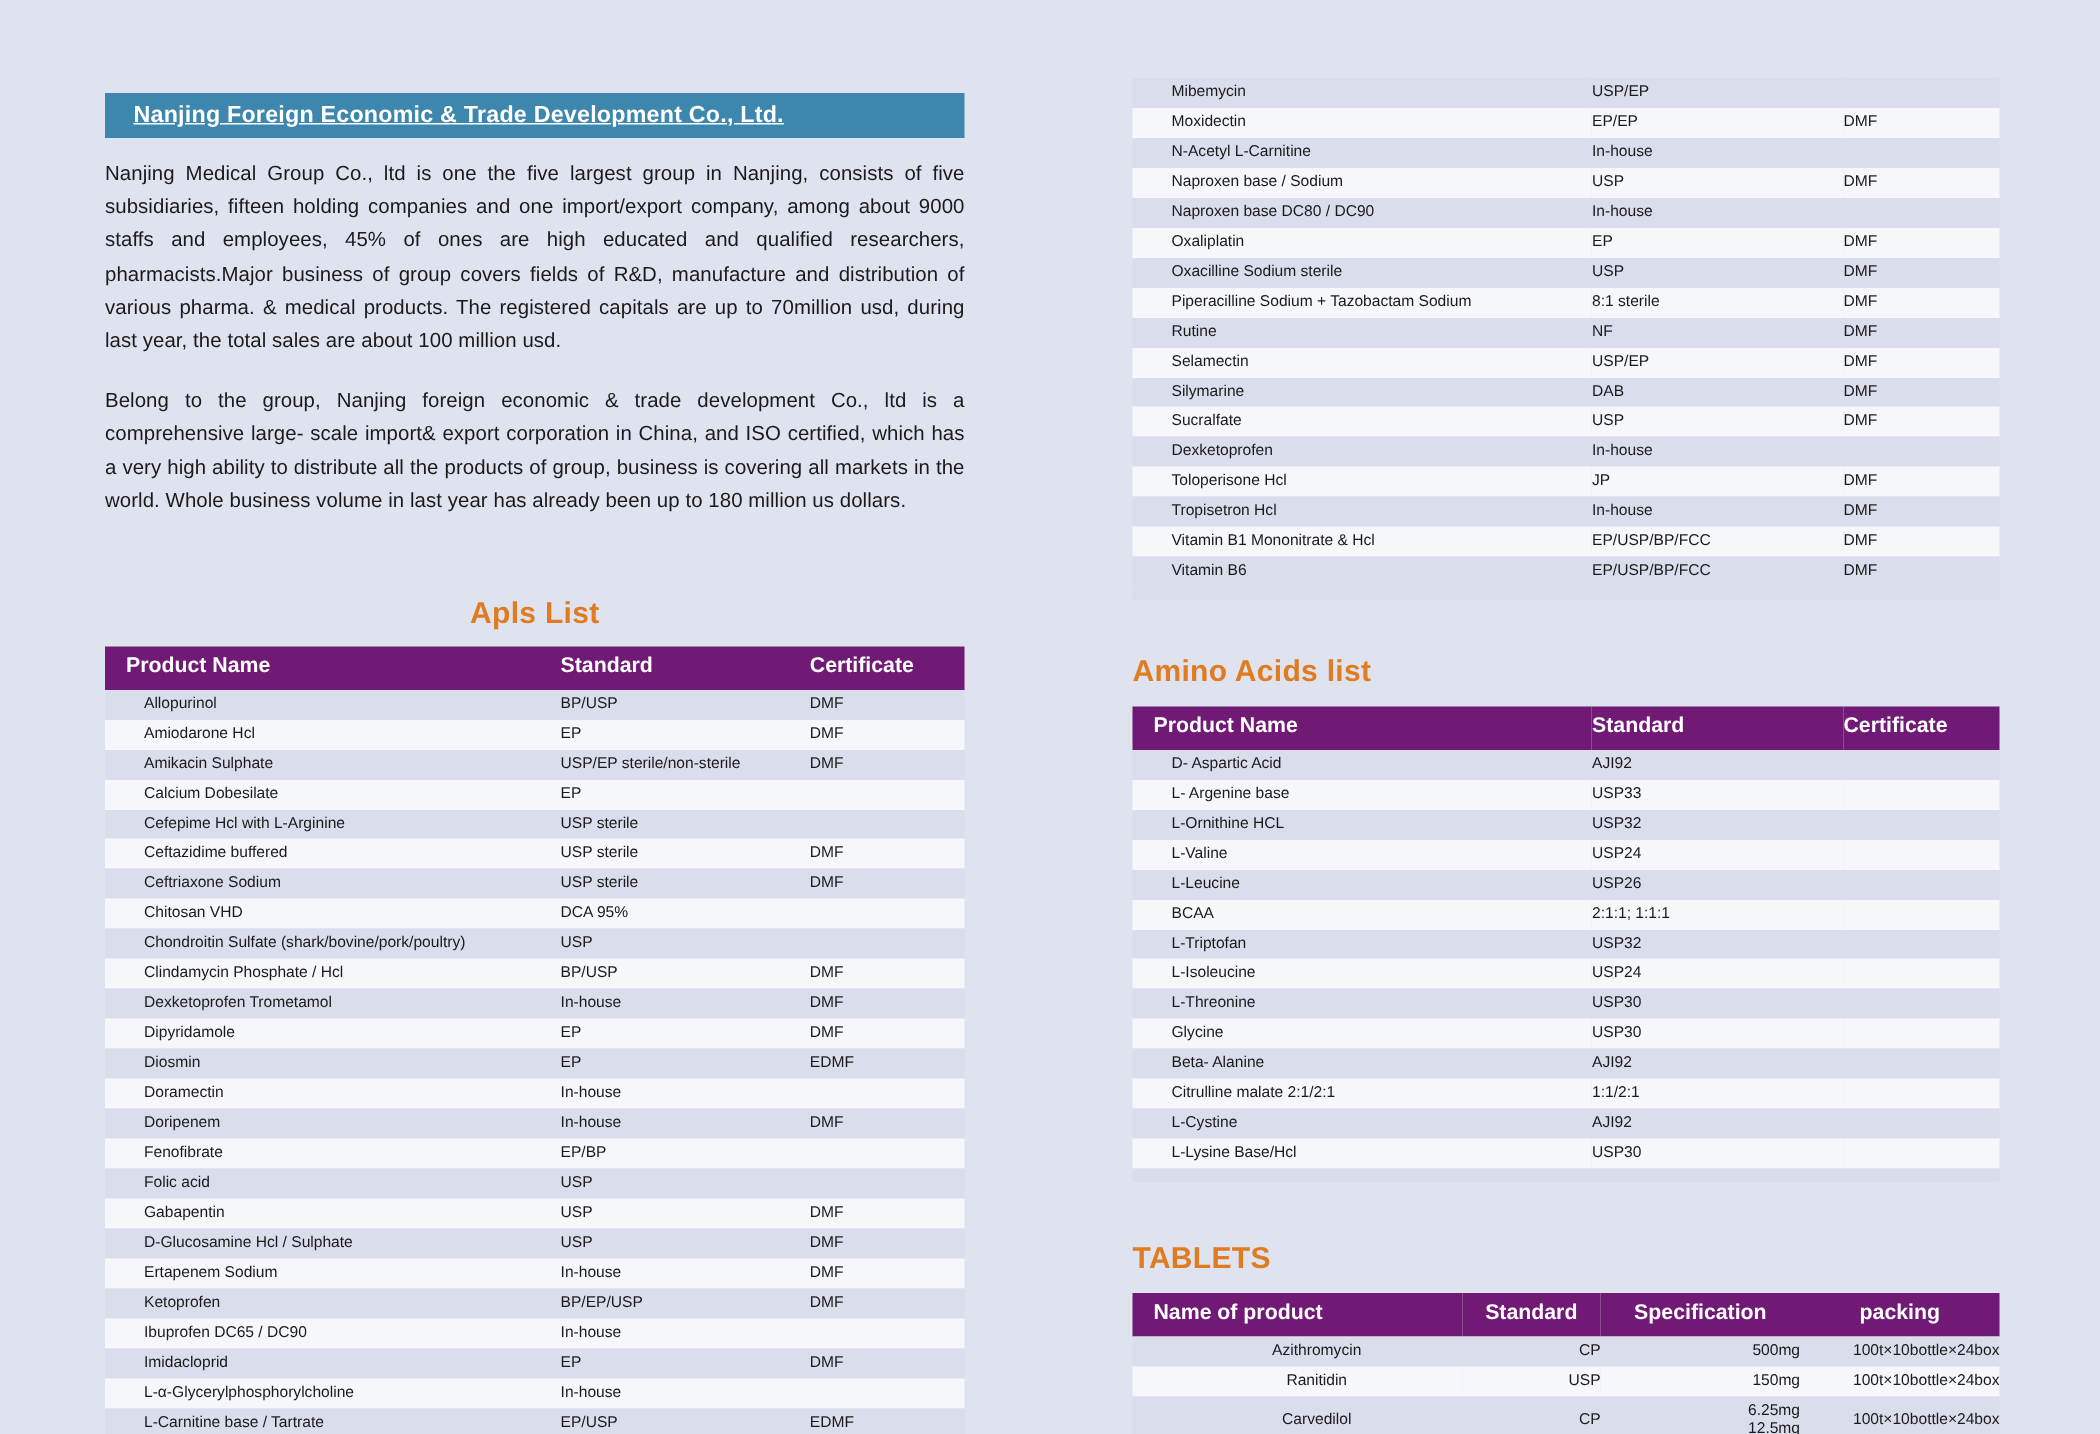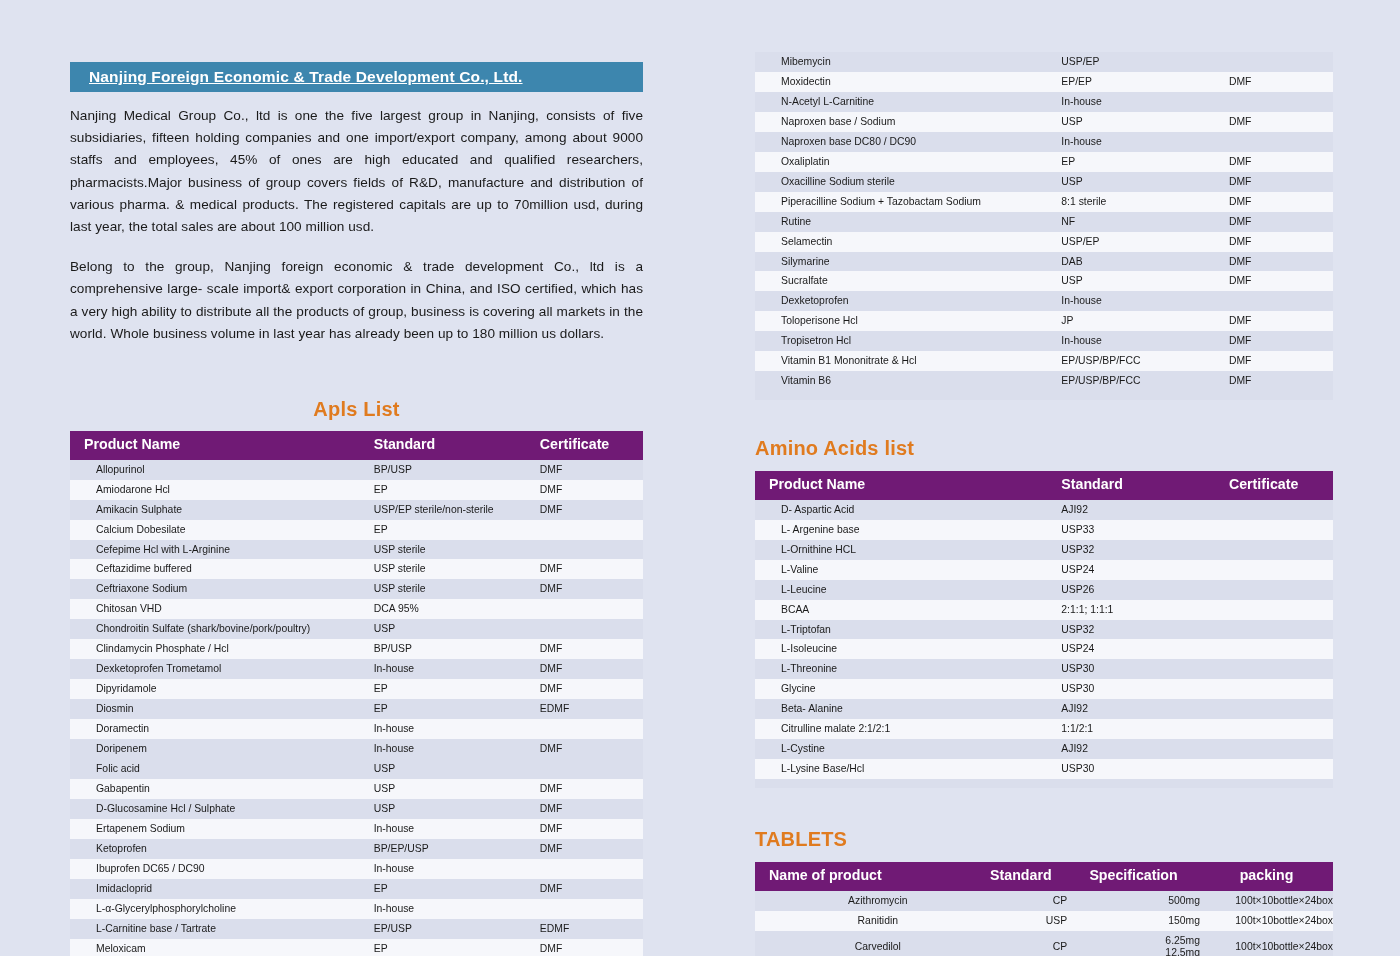--- a/index.html
+++ b/index.html
@@ -218,20 +218,25 @@
           </tr>
           <tr class="even">
             <td class="c-name">Doramectin</td>
             <td>In-house</td>
             <td></td>
           </tr>
           <tr class="odd">
             <td class="c-name">Doripenem</td>
             <td>In-house</td>
             <td>DMF</td>
+          </tr>
+          <tr class="even">
+            <td class="c-name">Fenofibrate</td>
+            <td>EP/BP</td>
+            <td></td>
           </tr>
           <tr class="odd">
             <td class="c-name">Folic acid</td>
             <td>USP</td>
             <td></td>
           </tr>
           <tr class="even">
             <td class="c-name">Gabapentin</td>
             <td>USP</td>
             <td>DMF</td>

